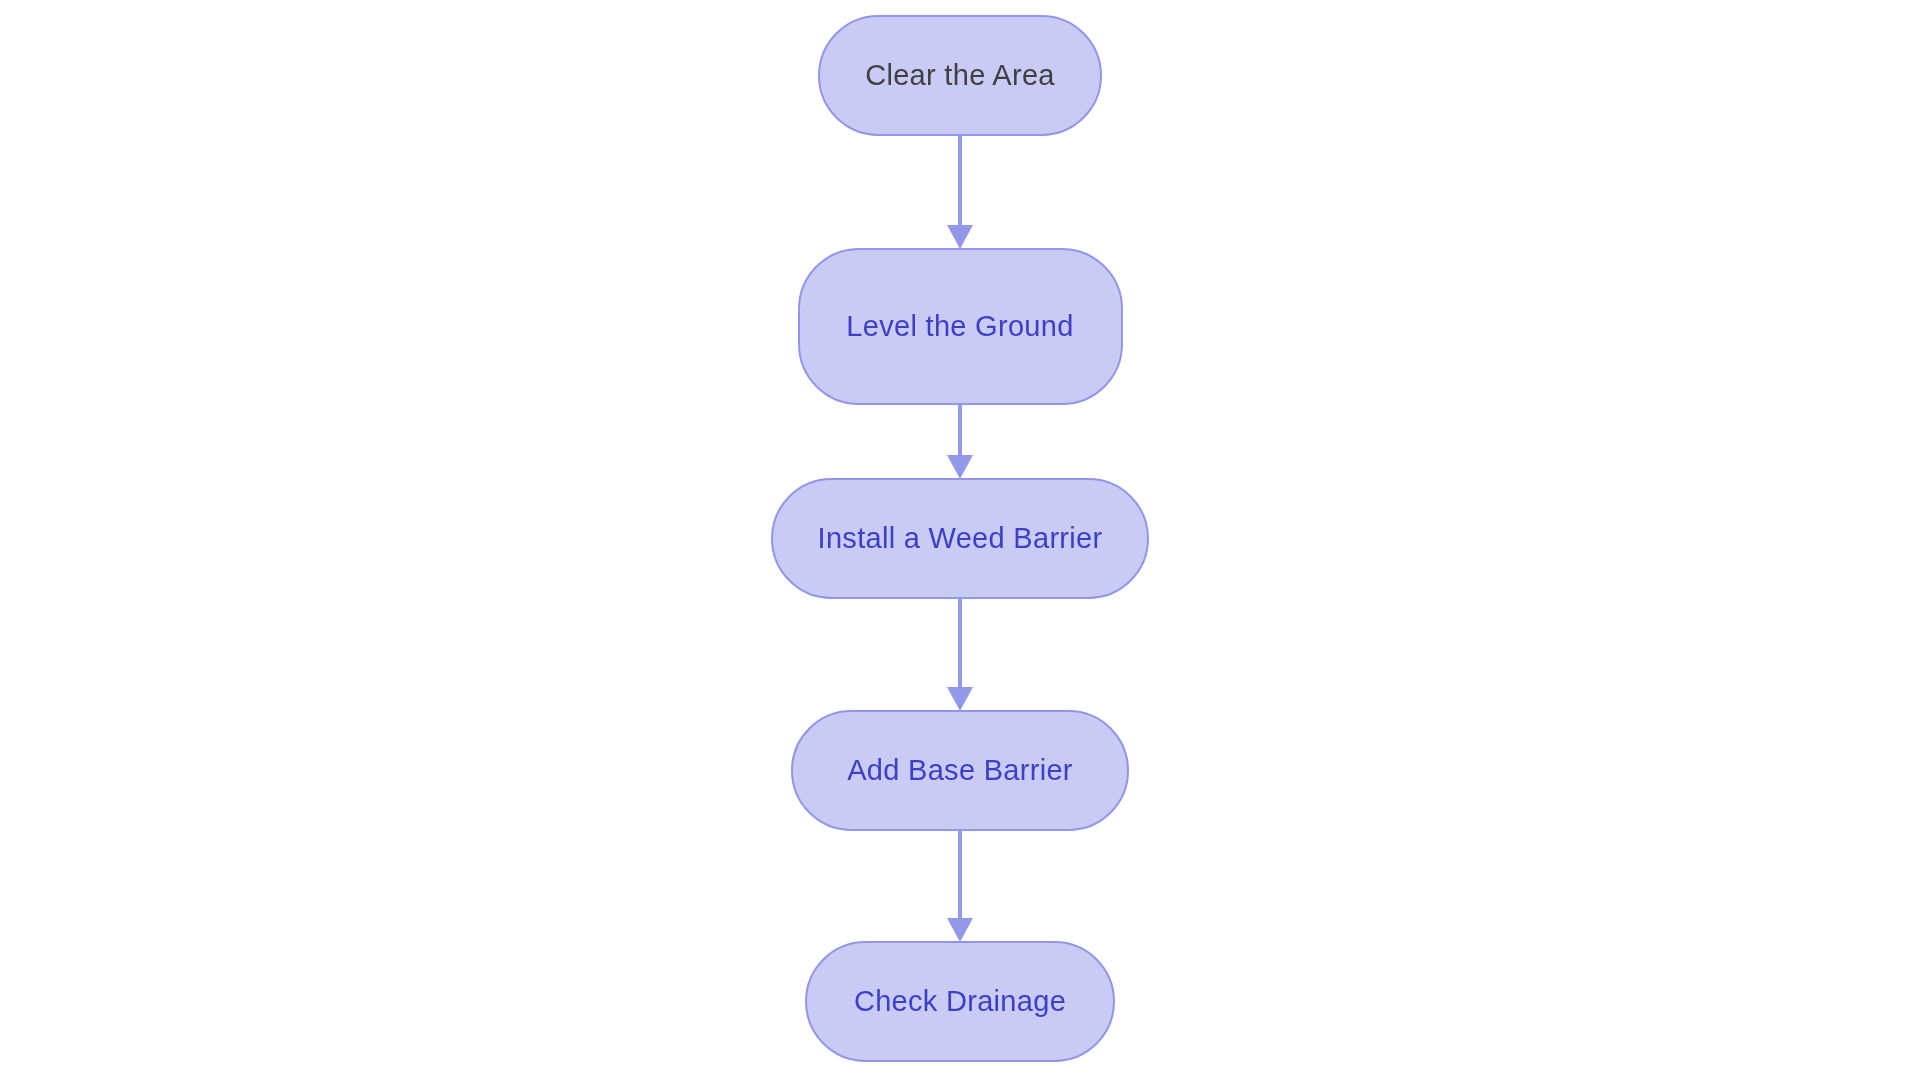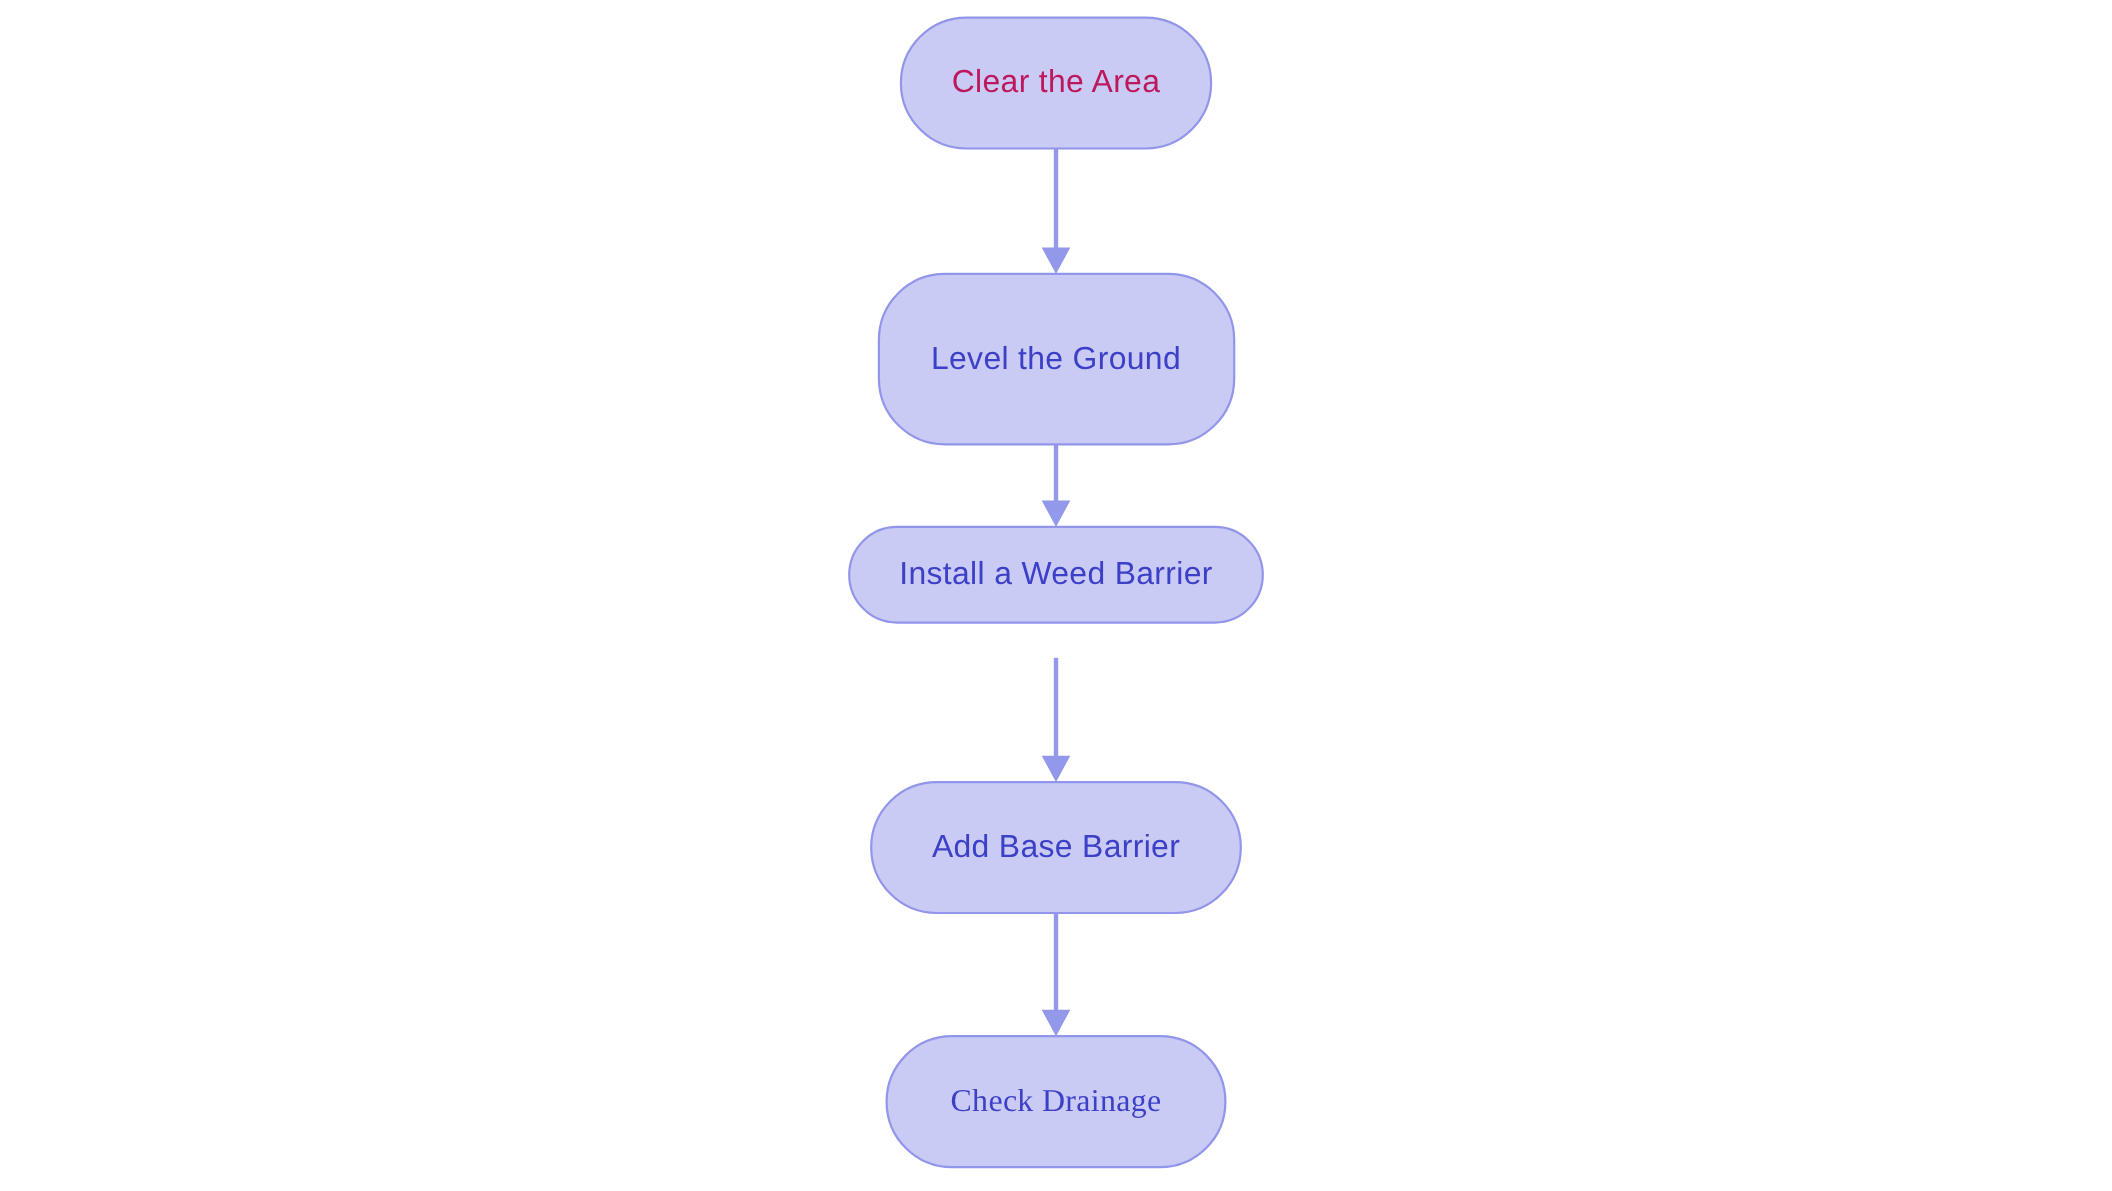--- a/index.html
+++ b/index.html
@@ -60,28 +60,28 @@
         <line x1="960" y1="598" x2="960" y2="689" stroke="#9298ea" stroke-width="4"></line>
         <polygon points="947,687 973,687 960,711" fill="#9298ea"></polygon>
       </g>
       <g>
         <line x1="960" y1="830" x2="960" y2="920" stroke="#9298ea" stroke-width="4"></line>
         <polygon points="947,918 973,918 960,942" fill="#9298ea"></polygon>
       </g>
     </svg>
   <div id="node-layer">
       <div class="node" style="left: 818px; top: 15px; width: 284px; height: 121px; background: rgb(201, 203, 244); border-color: rgb(145, 150, 234);">
-        <span class="node-label" style="color: #be185d;">Clear the Area</span>
+        <span class="node-label" style="color: #404040;">Clear the Area</span>
       </div>
       <div class="node" style="left: 797.5px; top: 248px; width: 325px; height: 157px; background: rgb(201, 203, 244); border-color: rgb(145, 150, 234);">
         <span class="node-label" style="color: rgb(60, 64, 198);">Level the Ground</span>
       </div>
-      <div class="node" style="left: 771px; top: 478px; width: 378px; height: 89px; background: rgb(201, 203, 244); border-color: rgb(145, 150, 234);">
+      <div class="node" style="left: 771px; top: 478px; width: 378px; height: 121px; background: rgb(201, 203, 244); border-color: rgb(145, 150, 234);">
         <span class="node-label" style="color: rgb(60, 64, 198);">Install a Weed Barrier</span>
       </div>
       <div class="node" style="left: 791px; top: 710px; width: 338px; height: 121px; background: rgb(201, 203, 244); border-color: rgb(145, 150, 234);">
         <span class="node-label" style="color: rgb(60, 64, 198);">Add Base Barrier</span>
       </div>
       <div class="node" style="left: 805px; top: 941px; width: 310px; height: 121px; background: rgb(201, 203, 244); border-color: rgb(145, 150, 234);">
-        <span class="node-label" style="color: rgb(60, 64, 198); font-family: Liberation Serif, serif;">Check Drainage</span>
+        <span class="node-label" style="color: rgb(60, 64, 198);">Check Drainage</span>
       </div>
     </div>
 </div>
 
 </body></html>

